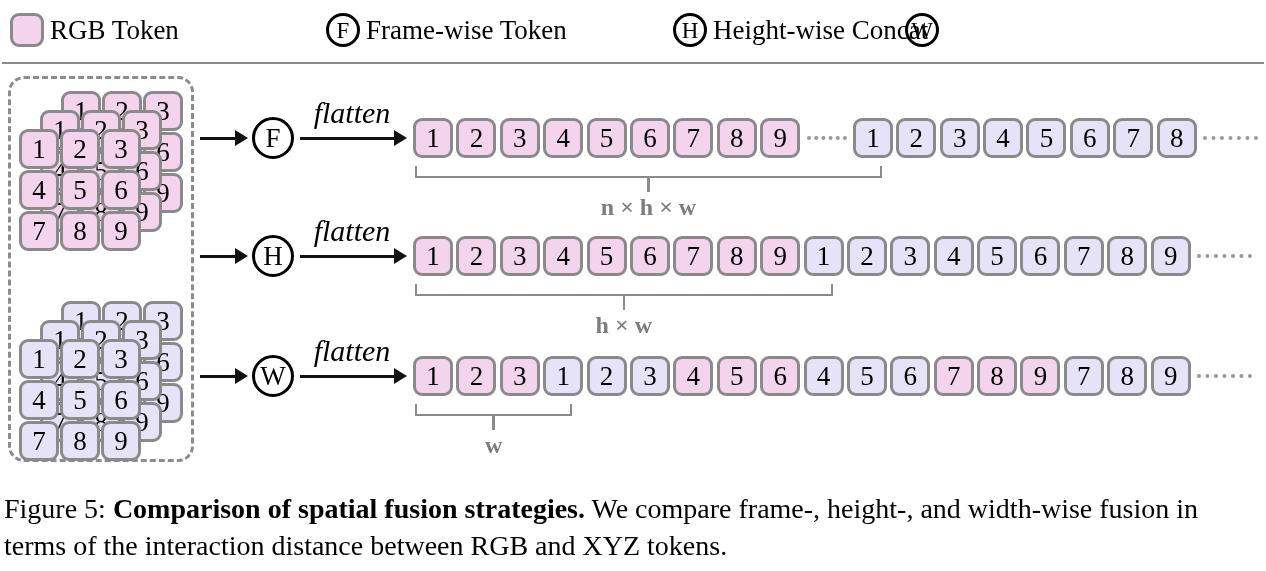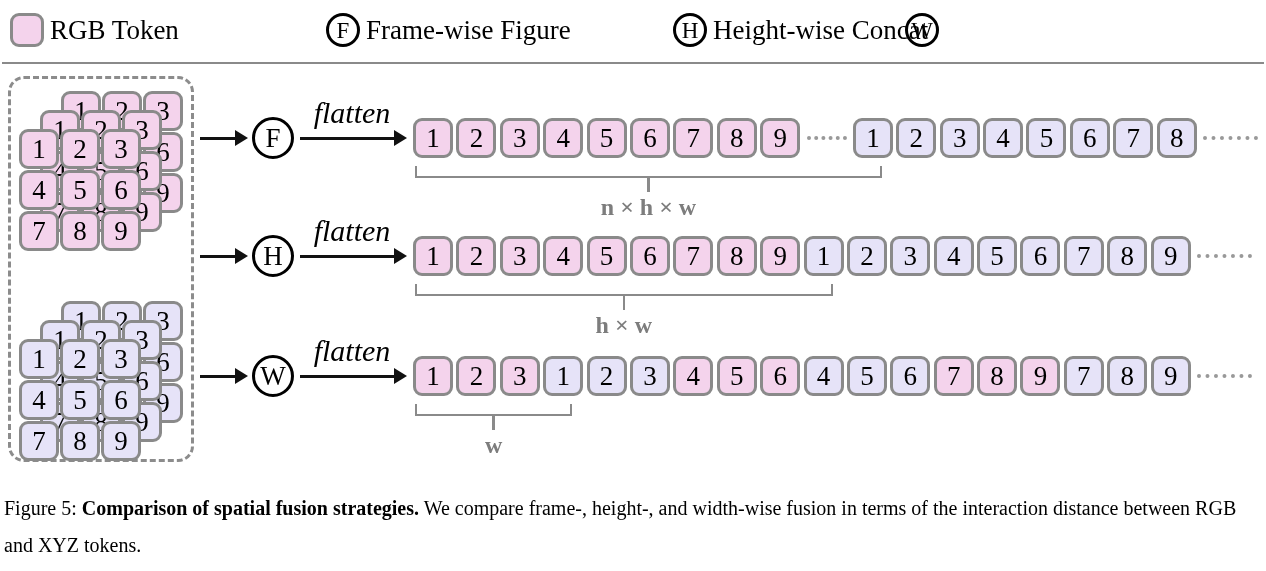--- a/index.html
+++ b/index.html
@@ -40,35 +40,35 @@
   .op-circle{position:absolute;width:42px;height:42px;box-sizing:border-box;border:3px solid #000;border-radius:50%;
              display:flex;align-items:center;justify-content:center;font-size:27px;line-height:1;background:#fff;}
   .flatten{position:absolute;transform:translateX(-50%);font-style:italic;font-size:30px;white-space:nowrap;}
 
   .brace{position:absolute;height:12px;box-sizing:border-box;
          border-left:2.5px solid #8a8a8a;border-right:2.5px solid #8a8a8a;border-bottom:2.5px solid #8a8a8a;}
   .brace-tick{position:absolute;width:2.5px;height:14px;background:#8a8a8a;}
   .brace-label{position:absolute;transform:translateX(-50%);color:#7d7d7d;font-size:24px;white-space:nowrap;font-weight:bold;}
 
   
-  .caption{position:absolute;left:4px;top:490px;width:1260px;font-size:20px;line-height:37px;}
+  .caption{position:absolute;left:4px;top:490px;width:1260px;font-size:28px;line-height:37px;}
   .caption b{font-weight:bold;}
 </style>
 </head>
 <body>
 
 <div class="fig">
   <div class="legend">
       <div class="legend-item" style="left: 10px;">
         <span class="swatch" style="background: rgb(244, 211, 236);"></span>
         <span class="legend-label">RGB Token</span>
       </div>
       <div class="legend-item" style="left: 326px;">
         <span class="legend-circle">F</span>
-        <span class="legend-label">Frame-wise Figure</span>
+        <span class="legend-label">Frame-wise Token</span>
       </div>
       <div class="legend-item" style="left: 673px;">
         <span class="legend-circle">H</span>
         <span class="legend-label">Height-wise Concat</span>
       </div>
       <div class="legend-item" style="left: 905px;">
         <span class="legend-circle">W</span>
       </div>
     </div>
   <div class="divider"></div>

